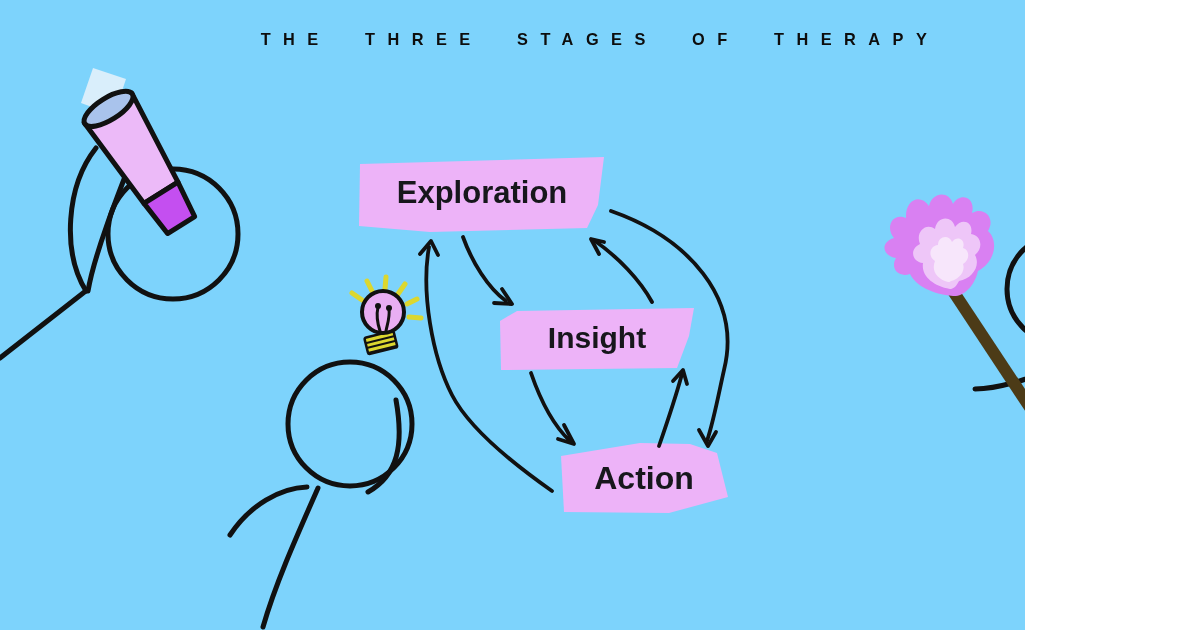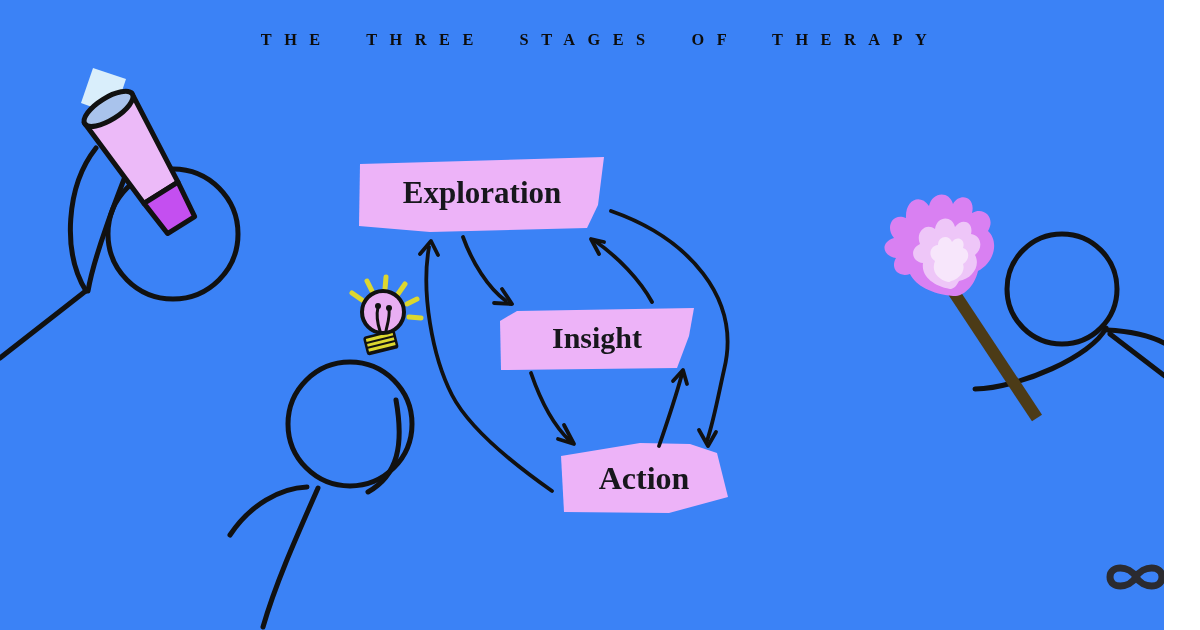--- a/index.html
+++ b/index.html
@@ -1,17 +1,17 @@
 <!DOCTYPE html>
 <html><head>
 <meta charset="utf-8">
 <style>
   html,body{margin:0;padding:0;background:#fff;}
-  .canvas{position:relative;width:1164px;height:630px;background:#3b82f6;overflow:hidden;
-          font-family:Liberation Serif, serif;}
+  .canvas{position:relative;width:1025px;height:630px;background:#7dd3fc;overflow:hidden;
+          font-family:Liberation Sans, sans-serif;}
   .art{position:absolute;left:0;top:0;z-index:1;}
   .title{position:absolute;top:30px;left:0;width:1200px;text-align:center;z-index:3;
          font-size:17px;font-weight:800;color:#0d0d0d;letter-spacing:13px;word-spacing:18px;
          transform:scaleX(.96);transform-origin:center;}
   .stage-label{position:absolute;z-index:2;display:flex;align-items:center;justify-content:center;
          font-weight:700;color:#17171c;}
   .stage-exploration{left:360px;top:162px;width:244px;height:62px;font-size:31px;}
   .stage-insight{left:501px;top:312px;width:192px;height:52px;font-size:30px;}
   .stage-action{left:562px;top:450px;width:164px;height:56px;font-size:32px;}
   .ink{stroke:#111;fill:none;stroke-linecap:round;stroke-linejoin:round;}

